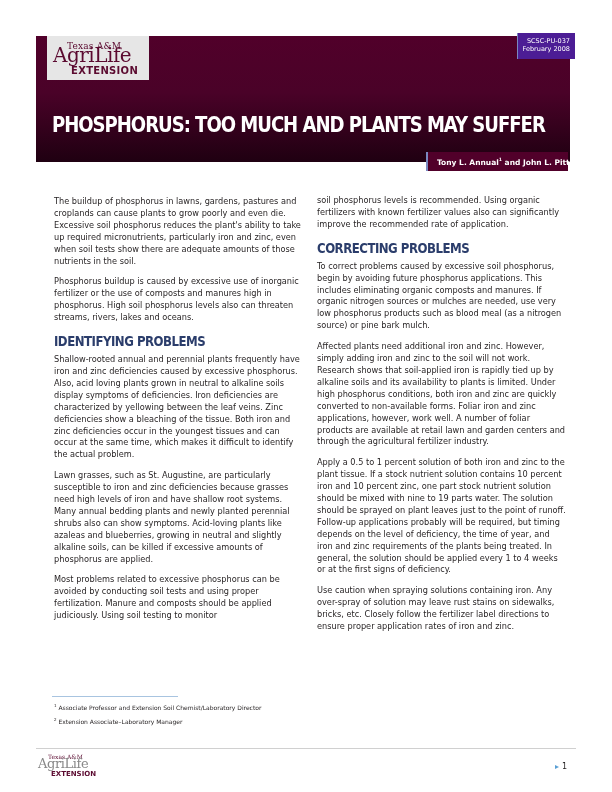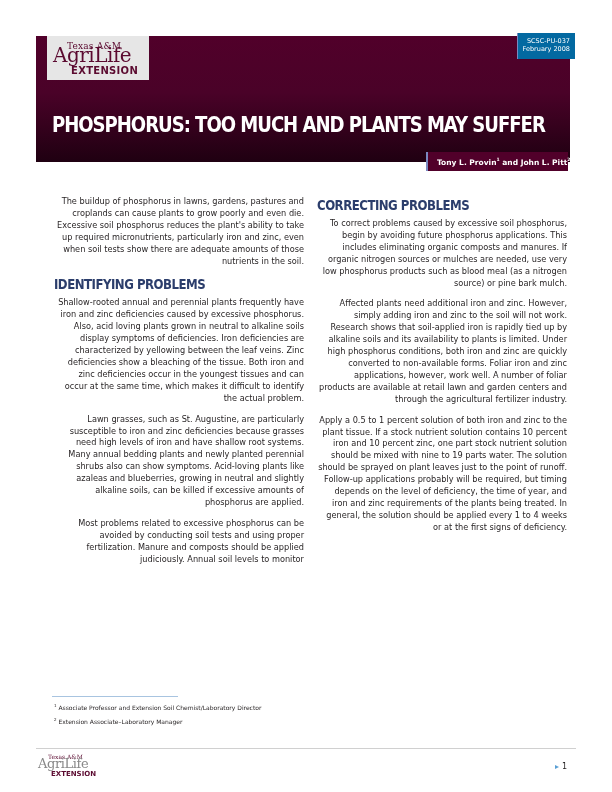--- a/index.html
+++ b/index.html
@@ -22,40 +22,40 @@
     .logo-agri {
       position: absolute; left: 6px; top: 9px; font-family: "DejaVu Serif", serif;
       font-size: 20px; color: #5b0a30; letter-spacing: -0.5px; line-height: 20px;
     }
     .logo-ext {
       position: absolute; left: 24px; top: 29px; font-family: "DejaVu Sans", sans-serif;
       font-size: 10px; color: #5b0a30; font-weight: bold; letter-spacing: 0.3px;
     }
     .doc-id {
       position: absolute; left: 517px; top: 33px; width: 58px; height: 26px;
-      background: #0369a1; border-left: 1px solid #7a88c0;
+      background: #4c1d95; border-left: 1px solid #7a88c0;
       color: #ffffff; font-size: 6.5px; text-align: right; padding: 4px 5px 0 0; line-height: 8px;
     }
     .title {
       position: absolute; left: 52px; top: 113px; font-family: "DejaVu Sans", sans-serif;
       font-weight: bold; font-size: 21px; color: #ffffff; letter-spacing: -1.2px;
       transform: scaleX(0.86); transform-origin: left center; white-space: nowrap;
     }
     .authors {
       position: absolute; left: 426px; top: 152px; width: 142px; height: 19px;
       background: #51002a; border-left: 2px solid #7a88c0;
       color: #ffffff; font-size: 7.5px; font-weight: bold; padding: 5px 0 0 9px; white-space: nowrap;
     }
     .authors sup { font-size: 4.5px; }
     .col {
       position: absolute; top: 196px; font-size: 8.2px; line-height: 11.9px; color: #231f20;
     }
     .col-left { left: 54px; width: 250px; }
     .col-right { left: 317px; width: 250px; top: 195px; }
-    .col p { margin-bottom: 9px; text-align: right; }
+    .col p { margin-bottom: 9px; }
     .col h2 {
       font-family: "DejaVu Sans", sans-serif; font-weight: bold; font-size: 14px; color: #2b3d6b;
       letter-spacing: -0.6px; transform: scaleX(0.84); transform-origin: left center;
       white-space: nowrap; margin: 2px 0 5px 0; line-height: 16px;
     }
     .fn-rule {
       position: absolute; left: 52px; top: 696px; width: 126px; height: 1px; background: #a8c4e0;
     }
     .footnotes {
       position: absolute; left: 54px; top: 700px; font-size: 6px; line-height: 12px; color: #231f20;
@@ -96,36 +96,39 @@
 </div>
 
 <div class="doc-id">
   <div>SCSC-PU-037</div>
   <div>February 2008</div>
 </div>
 
 <h1 class="title">PHOSPHORUS: TOO MUCH AND PLANTS MAY SUFFER</h1>
 
 <div class="authors">
-  <span>Tony L. Provin</span><sup>1</sup><span> and </span><span>John L. Pitt</span><sup>2</sup>
+  <span>Tony L. Annual</span><sup>1</sup><span> and </span><span>John L. Pitt</span><sup>2</sup>
 </div>
 
 <div class="col col-left">
   <p>The buildup of phosphorus in lawns, gardens, pastures and croplands can cause plants to grow poorly and even die. Excessive soil phosphorus reduces the plant's ability to take up required micronutrients, particularly iron and zinc, even when soil tests show there are adequate amounts of those nutrients in the soil.</p>
+  <p>Phosphorus buildup is caused by excessive use of inorganic fertilizer or the use of composts and manures high in phosphorus. High soil phosphorus levels also can threaten streams, rivers, lakes and oceans.</p>
   <h2>IDENTIFYING PROBLEMS</h2>
   <p>Shallow-rooted annual and perennial plants frequently have iron and zinc deficiencies caused by excessive phosphorus. Also, acid loving plants grown in neutral to alkaline soils display symptoms of deficiencies. Iron deficiencies are characterized by yellowing between the leaf veins. Zinc deficiencies show a bleaching of the tissue. Both iron and zinc deficiencies occur in the youngest tissues and can occur at the same time, which makes it difficult to identify the actual problem.</p>
   <p>Lawn grasses, such as St. Augustine, are particularly susceptible to iron and zinc deficiencies because grasses need high levels of iron and have shallow root systems. Many annual bedding plants and newly planted perennial shrubs also can show symptoms. Acid-loving plants like azaleas and blueberries, growing in neutral and slightly alkaline soils, can be killed if excessive amounts of phosphorus are applied.</p>
-  <p>Most problems related to excessive phosphorus can be avoided by conducting soil tests and using proper fertilization. Manure and composts should be applied judiciously. Annual soil levels to monitor</p>
+  <p>Most problems related to excessive phosphorus can be avoided by conducting soil tests and using proper fertilization. Manure and composts should be applied judiciously. Using soil testing to monitor</p>
 </div>
 
 <div class="col col-right">
+  <p>soil phosphorus levels is recommended. Using organic fertilizers with known fertilizer values also can significantly improve the recommended rate of application.</p>
   <h2>CORRECTING PROBLEMS</h2>
   <p>To correct problems caused by excessive soil phosphorus, begin by avoiding future phosphorus applications. This includes eliminating organic composts and manures. If organic nitrogen sources or mulches are needed, use very low phosphorus products such as blood meal (as a nitrogen source) or pine bark mulch.</p>
   <p>Affected plants need additional iron and zinc. However, simply adding iron and zinc to the soil will not work. Research shows that soil-applied iron is rapidly tied up by alkaline soils and its availability to plants is limited. Under high phosphorus conditions, both iron and zinc are quickly converted to non-available forms. Foliar iron and zinc applications, however, work well. A number of foliar products are available at retail lawn and garden centers and through the agricultural fertilizer industry.</p>
   <p>Apply a 0.5 to 1 percent solution of both iron and zinc to the plant tissue. If a stock nutrient solution contains 10 percent iron and 10 percent zinc, one part stock nutrient solution should be mixed with nine to 19 parts water. The solution should be sprayed on plant leaves just to the point of runoff. Follow-up applications probably will be required, but timing depends on the level of deficiency, the time of year, and iron and zinc requirements of the plants being treated. In general, the solution should be applied every 1 to 4 weeks or at the first signs of deficiency.</p>
+  <p>Use caution when spraying solutions containing iron. Any over-spray of solution may leave rust stains on sidewalks, bricks, etc. Closely follow the fertilizer label directions to ensure proper application rates of iron and zinc.</p>
 </div>
 
 <div class="fn-rule"></div>
 <div class="footnotes">
   <div>
     <sup>1</sup>
     <span>Associate Professor and Extension Soil Chemist/Laboratory Director</span>
   </div>
   <div>
     <sup>2</sup>

